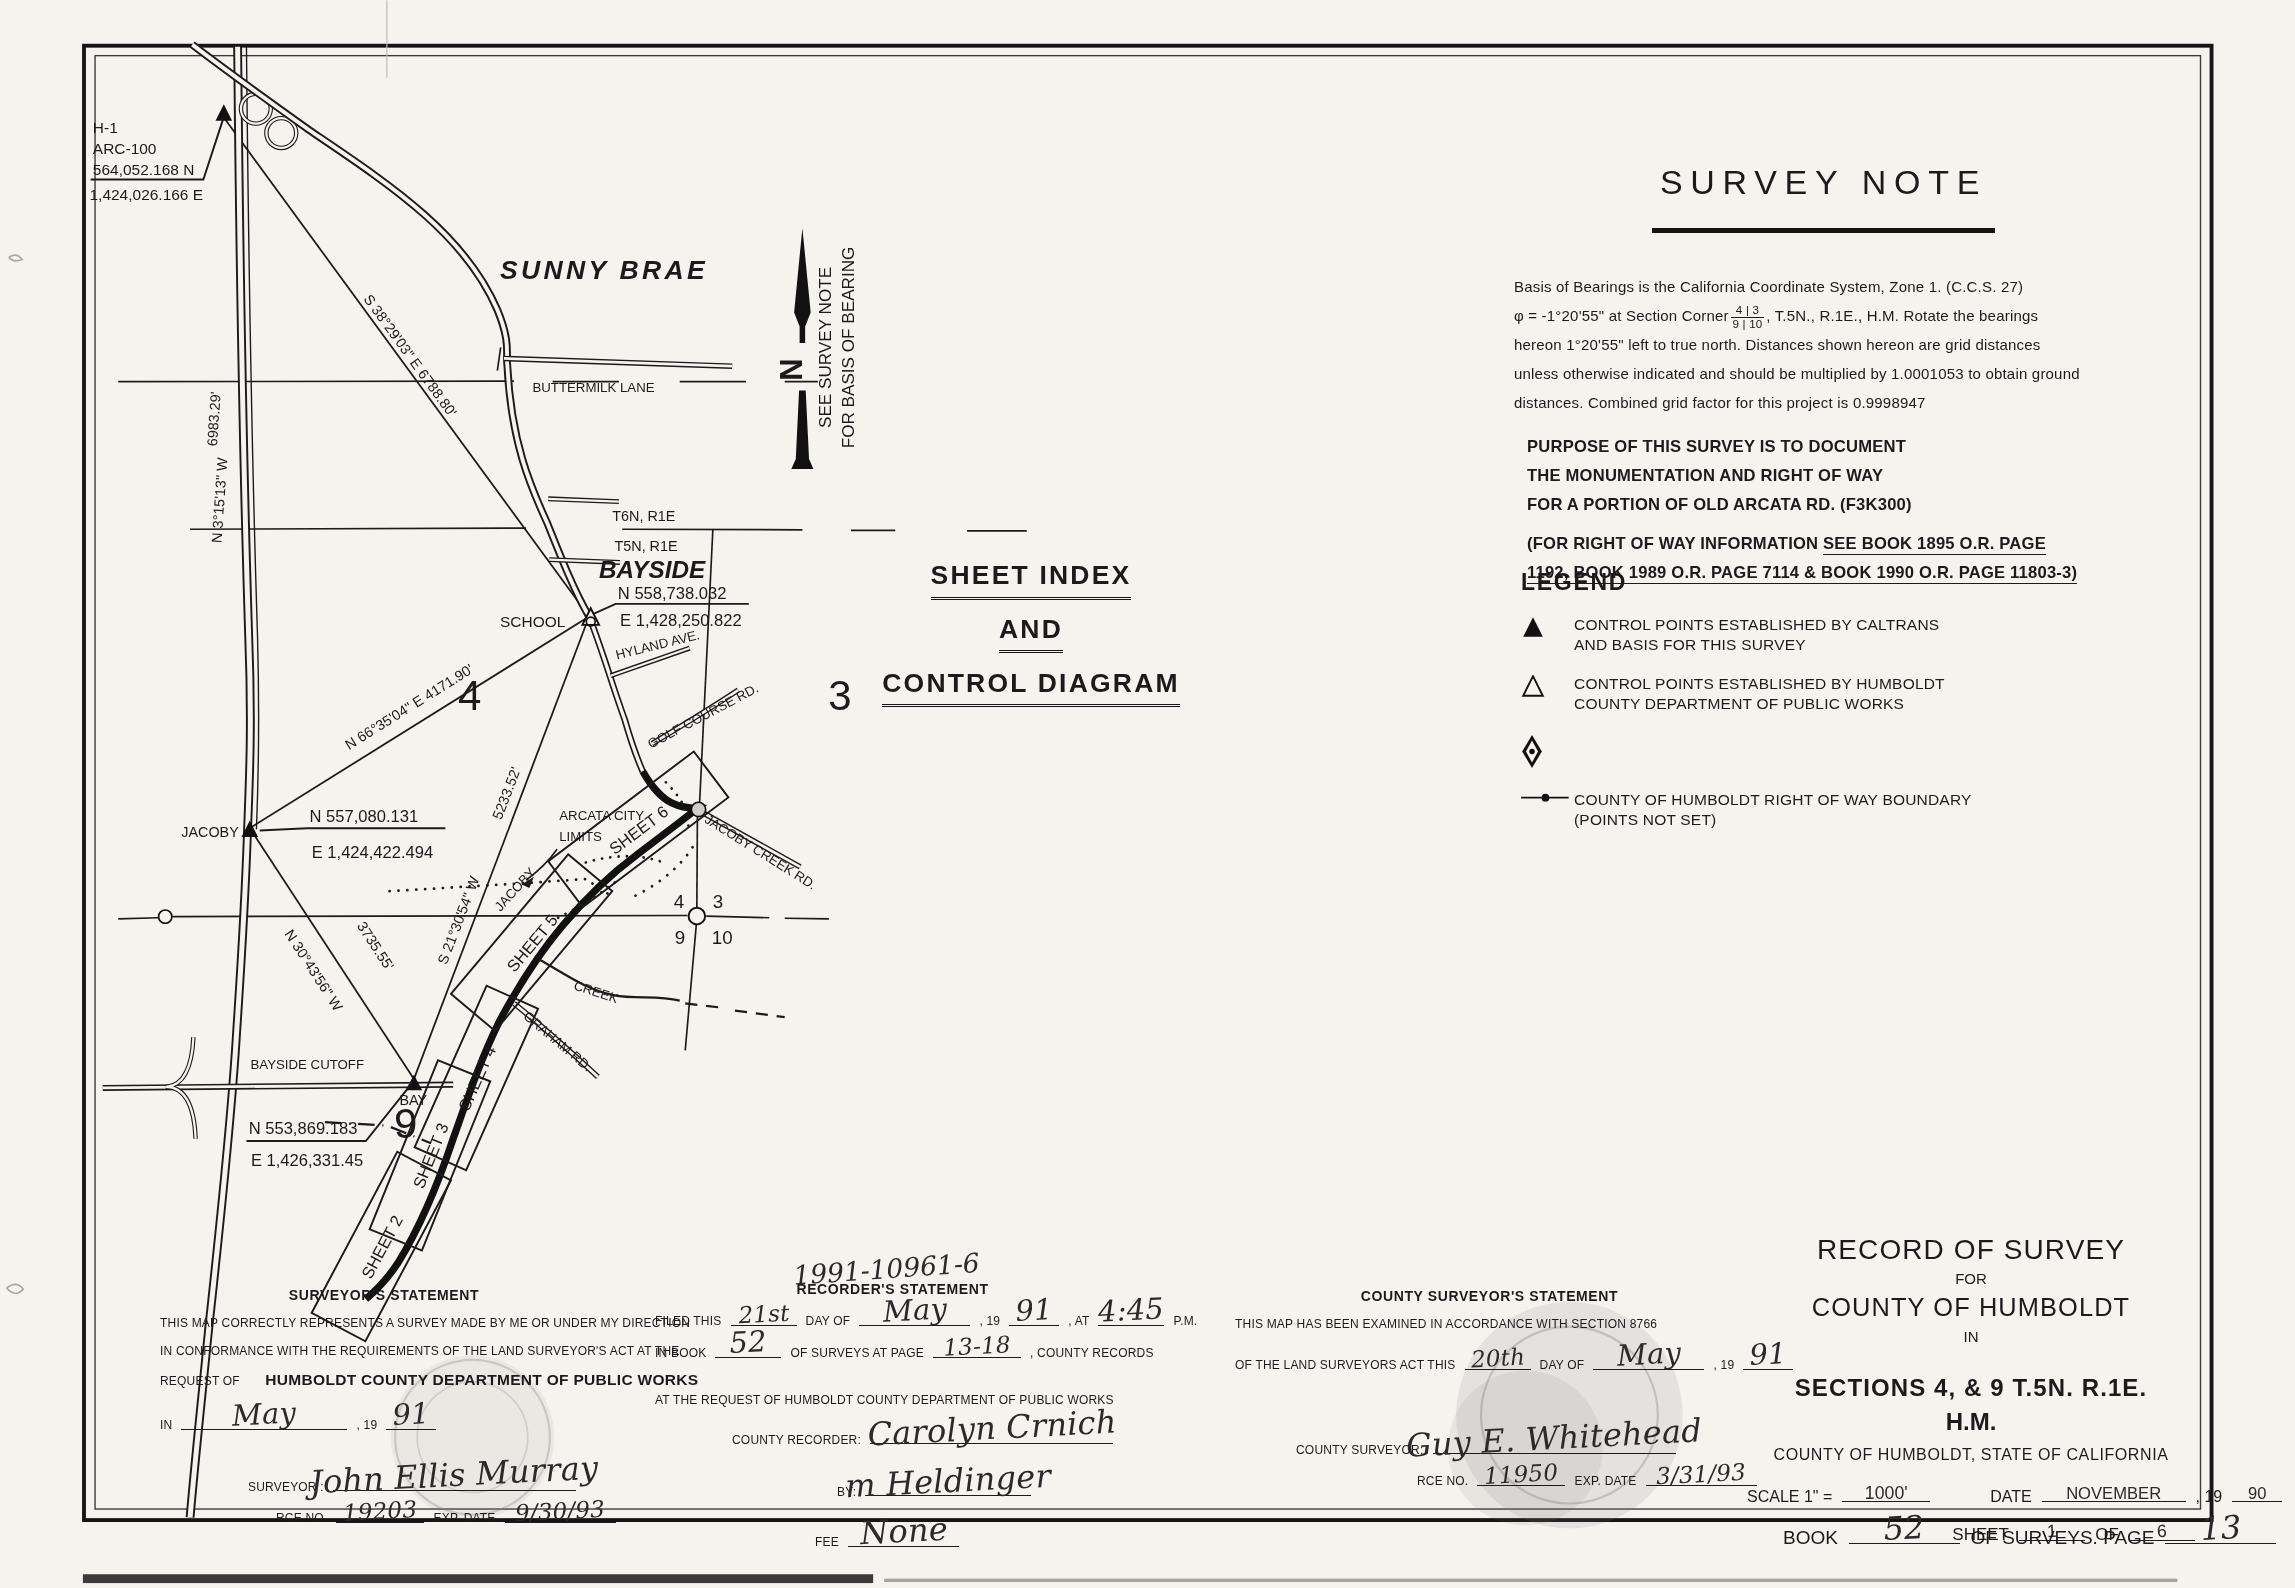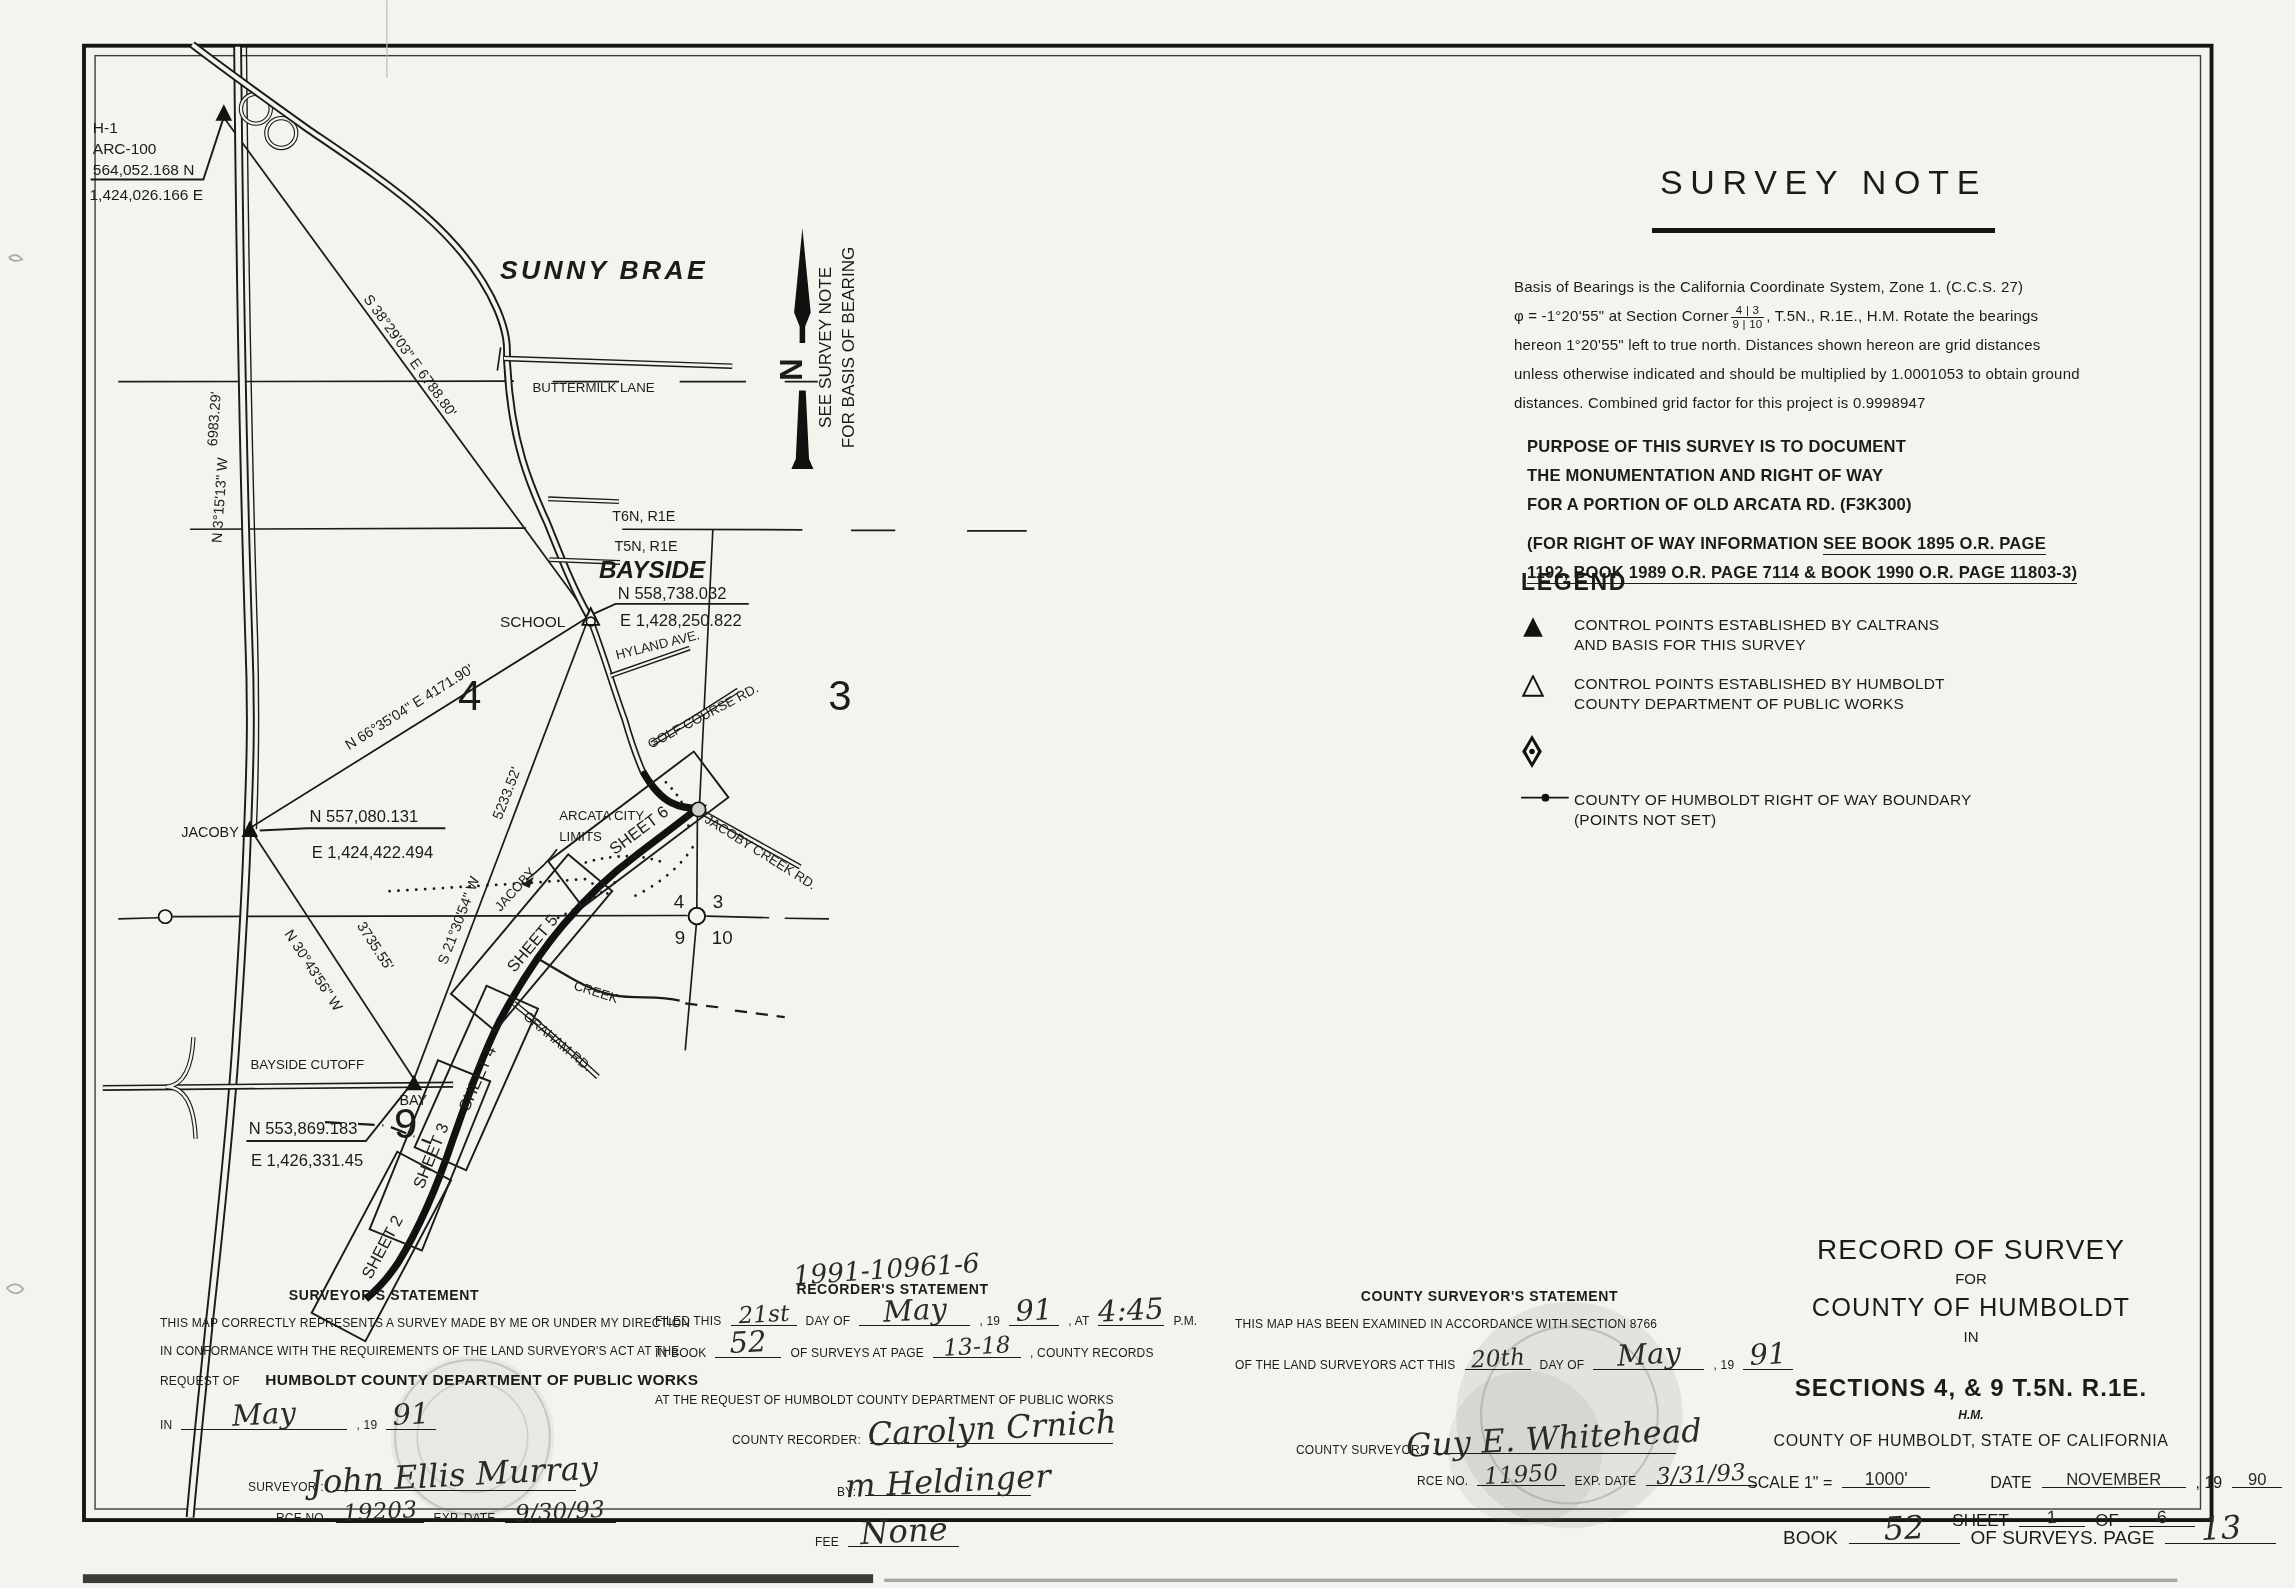--- a/index.html
+++ b/index.html
@@ -51,21 +51,21 @@
   .doc-number{font-family:"DejaVu Serif",serif;font-style:italic;font-size:26.5px;
               transform:rotate(-4deg);color:#2a2a2a;margin-left:138px;white-space:nowrap;}
 
   
   .title-block{left:1736px;top:1234px;width:470px;text-align:center;white-space:nowrap;}
   .tb1{font-size:28px;letter-spacing:1.1px;}
   .tb2{font-size:15px;margin-top:4.4px;}
   .tb3{font-size:25.4px;margin-top:5.5px;letter-spacing:1.1px;}
   .tb4{font-size:15px;margin-top:6.6px;}
   .tb5{font-size:24px;font-weight:bold;margin-top:29px;letter-spacing:1.1px;}
-  .tb6{font-size:12px;font-weight:bold;margin-top:5.5px;font-style:italic;}
+  .tb6{font-size:24px;font-weight:bold;margin-top:5.5px;}
   .tb7{font-size:16px;margin-top:10px;letter-spacing:0.6px;}
   .tb-row{font-size:16px;margin-top:23px;text-align:left;padding-left:11px;}
   .tb-sheet{font-size:17px;margin-top:19px;text-align:right;padding-right:5.5px;}
 
   .book-line{left:1783px;top:1527px;font-size:19px;white-space:nowrap;}
 </style>
 </head>
 <body>
 
 <div class="sheet">
@@ -329,20 +329,25 @@
             <circle cx="44" cy="12" r="7" fill="#111"></circle>
           </svg>
       </span>
       <span class="legend-txt">
         <div>COUNTY OF HUMBOLDT RIGHT OF WAY BOUNDARY</div>
         <div>(POINTS NOT SET)</div>
       </span>
     </div>
   </div>
 
+  <div class="abs sheet-index">
+    <div class="si-row"><span>SHEET INDEX</span></div>
+    <div class="si-row"><span>AND</span></div>
+    <div class="si-row"><span>CONTROL DIAGRAM</span></div>
+  </div>
 
   <div class="abs" style="left:160px;top:1287px;width:448px">
     <div class="stmt-title">SURVEYOR'S STATEMENT</div>
     <div class="stmt-line">THIS MAP CORRECTLY REPRESENTS A SURVEY MADE BY ME OR UNDER MY DIRECTION</div>
     <div class="stmt-line">IN CONFORMANCE WITH THE REQUIREMENTS OF THE LAND SURVEYOR'S ACT AT THE</div>
     <div class="stmt-line">
       <span>REQUEST OF</span>
       <span class="req-bold" style="margin-left:22px">HUMBOLDT COUNTY DEPARTMENT OF PUBLIC WORKS</span>
     </div>
     <div class="stmt-line" style="margin-top:25.4px">

